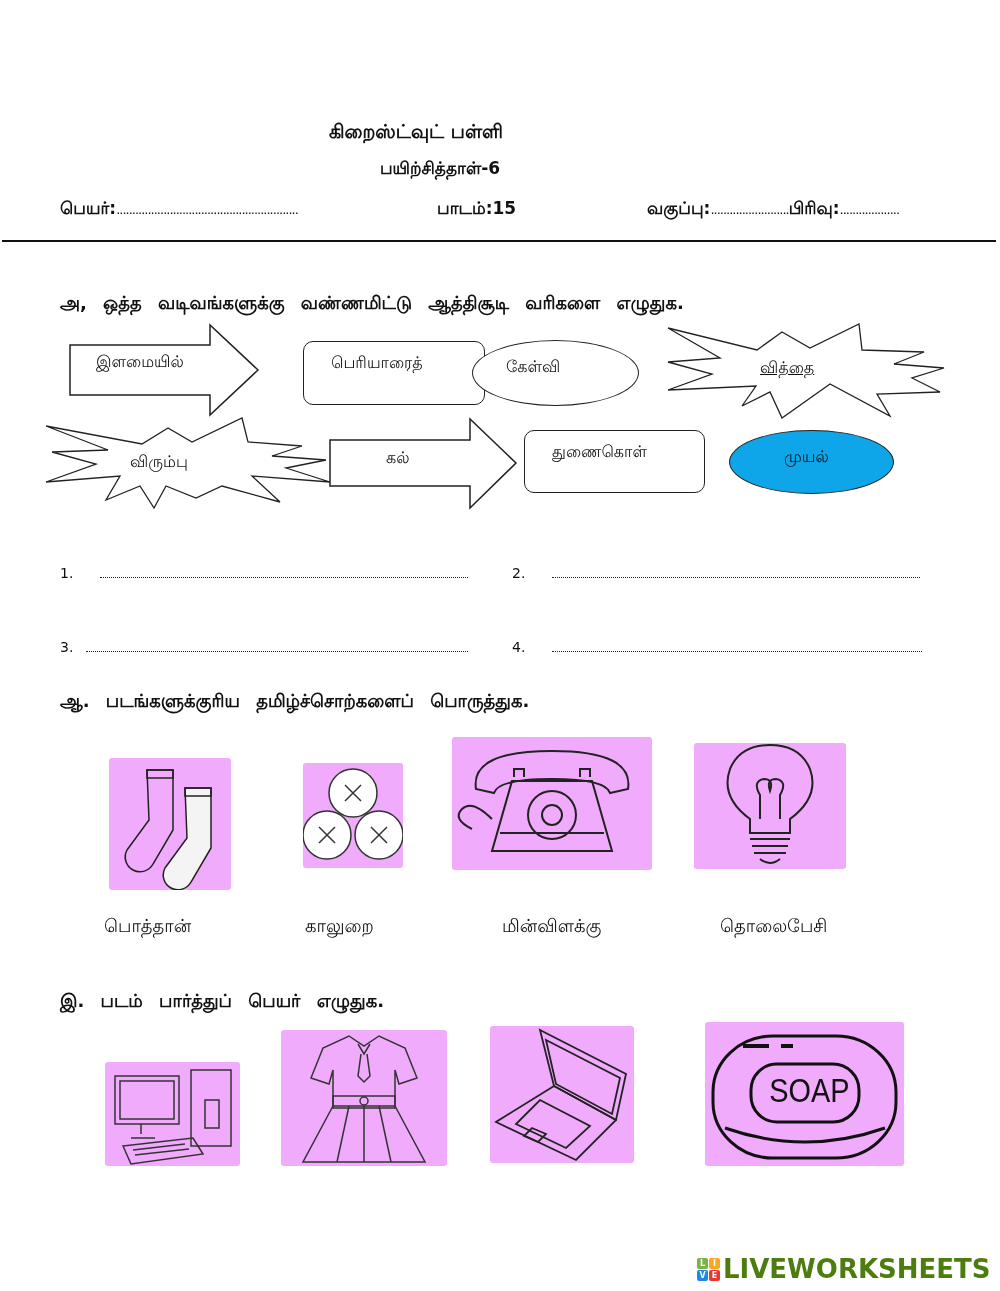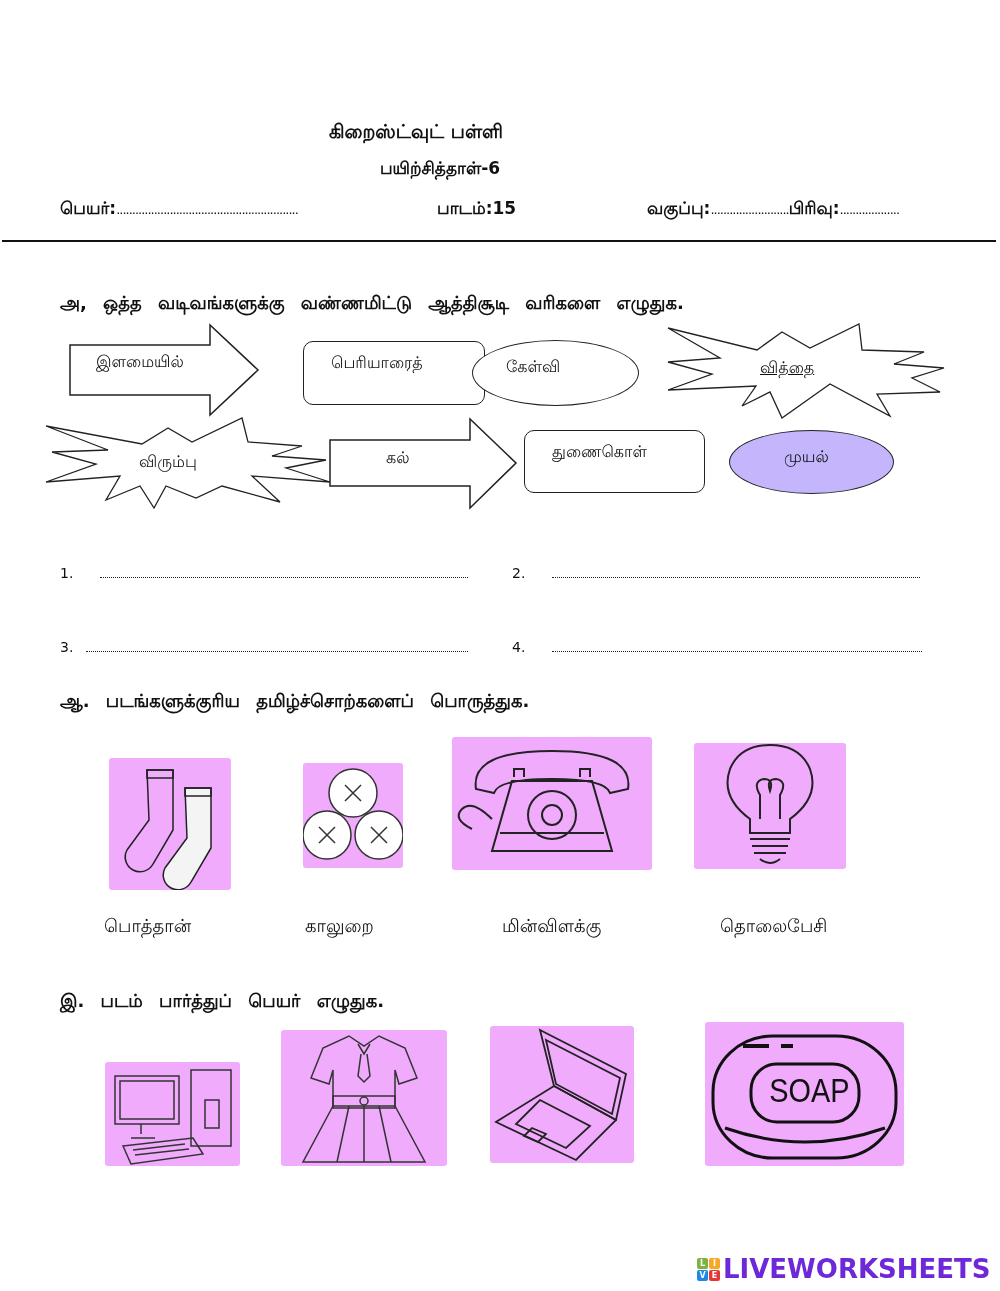--- a/index.html
+++ b/index.html
@@ -15,21 +15,21 @@
   .shape-label { font-size: 16px; white-space: nowrap; }
   svg.shape { position: absolute; overflow: visible; }
   .answer-line { font-size: 14px; white-space: nowrap; }
   .answer-line .num { display: inline-block; width: 40px; }
   .answer-line .fill { display: inline-block; border-bottom: 1px dotted #222; height: 10px; vertical-align: baseline; }
   .pic { position: absolute; background: #f0abfc; border-radius: 3px; }
   .word { font-size: 18px; white-space: nowrap; }
   .logo { position: absolute; left: 697px; top: 1254px; display: flex; align-items: center; }
   .logo-grid { display: grid; grid-template-columns: 11px 11px; grid-template-rows: 11px 11px; gap: 1px; margin-right: 3px; }
   .logo-grid span { font: bold 8px "DejaVu Sans", sans-serif; color: #fff; display: flex; align-items: center; justify-content: center; border-radius: 2px; }
-  .logo-text { font: bold 26px "DejaVu Sans", sans-serif; color: #6d28d9; letter-spacing: 0px; }
+  .logo-text { font: bold 26px "DejaVu Sans", sans-serif; color: #4d7c0f; letter-spacing: 0px; }
 </style>
 </head>
 <body>
 
 <div class="abs center title" style="left:0; width:832px; top:120px;">கிறைஸ்ட்வுட் பள்ளி</div>
 <div class="abs center title" style="left:0; width:880px; top:158px; font-size:17px;">பயிற்சித்தாள்-6</div>
 
 <div class="abs hdr-field" style="left:60px; top:198px;">
   <span>பெயர்:</span><span class="dots">..........................................................</span>
 </div>
@@ -61,35 +61,35 @@
   <svg class="shape" width="286" height="96" viewBox="0 0 286 96">
     <polygon points="6,6 95,28 120,10 148,26 197,2 200,28 262,30 232,42 282,46 250,56 278,70 215,72 228,94 168,62 120,96 108,70 80,84 94,64 6,68 50,52 6,40 58,36" fill="#fff" stroke="#222" stroke-width="1.3"></polygon>
   </svg>
   <div class="abs shape-label" style="left:98px; top:36px;text-decoration:underline;">வித்தை</div>
 </div>
 
 <div class="abs" style="left:42px; top:416px; width:290px; height:94px;">
   <svg class="shape" width="290" height="94" viewBox="0 0 290 94">
     <polygon points="4,10 100,28 126,12 150,26 200,2 206,26 260,30 230,40 284,44 244,52 288,66 210,60 238,86 180,70 154,82 124,70 112,92 98,70 64,84 78,60 4,66 54,48 10,36 66,34" fill="#fff" stroke="#222" stroke-width="1.3"></polygon>
   </svg>
-  <div class="abs shape-label" style="left:97px; top:36px;">விரும்பு</div>
+  <div class="abs shape-label" style="left:88px; top:36px;">விரும்பு</div>
 </div>
 
 <div class="abs" style="left:328px; top:418px; width:190px; height:92px;">
   <svg class="shape" width="190" height="92" viewBox="0 0 190 92">
     <polygon points="2,22 142,22 142,1 188,45 142,90 142,68 2,68" fill="#fff" stroke="#222" stroke-width="1.5"></polygon>
   </svg>
   <div class="abs shape-label" style="left:58px; top:30px;">கல்</div>
 </div>
 
 <div class="abs" style="left:524px; top:430px; width:179px; height:61px; border:1.5px solid #222; border-radius:10px; background:#fff;">
   <div class="abs shape-label" style="left:27px; top:11px;">துணைகொள்</div>
 </div>
 
-<div class="abs" style="left:729px; top:430px; width:163px; height:62px; border:1.5px solid #222; border-radius:50%; background:#c4b5fd;">
+<div class="abs" style="left:729px; top:430px; width:163px; height:62px; border:1.5px solid #222; border-radius:50%; background:#0ea5e9;">
   <div class="abs shape-label" style="left:54px; top:16px;">முயல்</div>
 </div>
 
 <div class="abs answer-line" style="left:60px; top:565px;">
   <span class="num">1.</span><span class="fill" style="width:368px;"></span>
 </div>
 <div class="abs answer-line" style="left:512px; top:565px;">
   <span class="num">2.</span><span class="fill" style="width:368px;"></span>
 </div>
 <div class="abs answer-line" style="left:60px; top:639px;">

